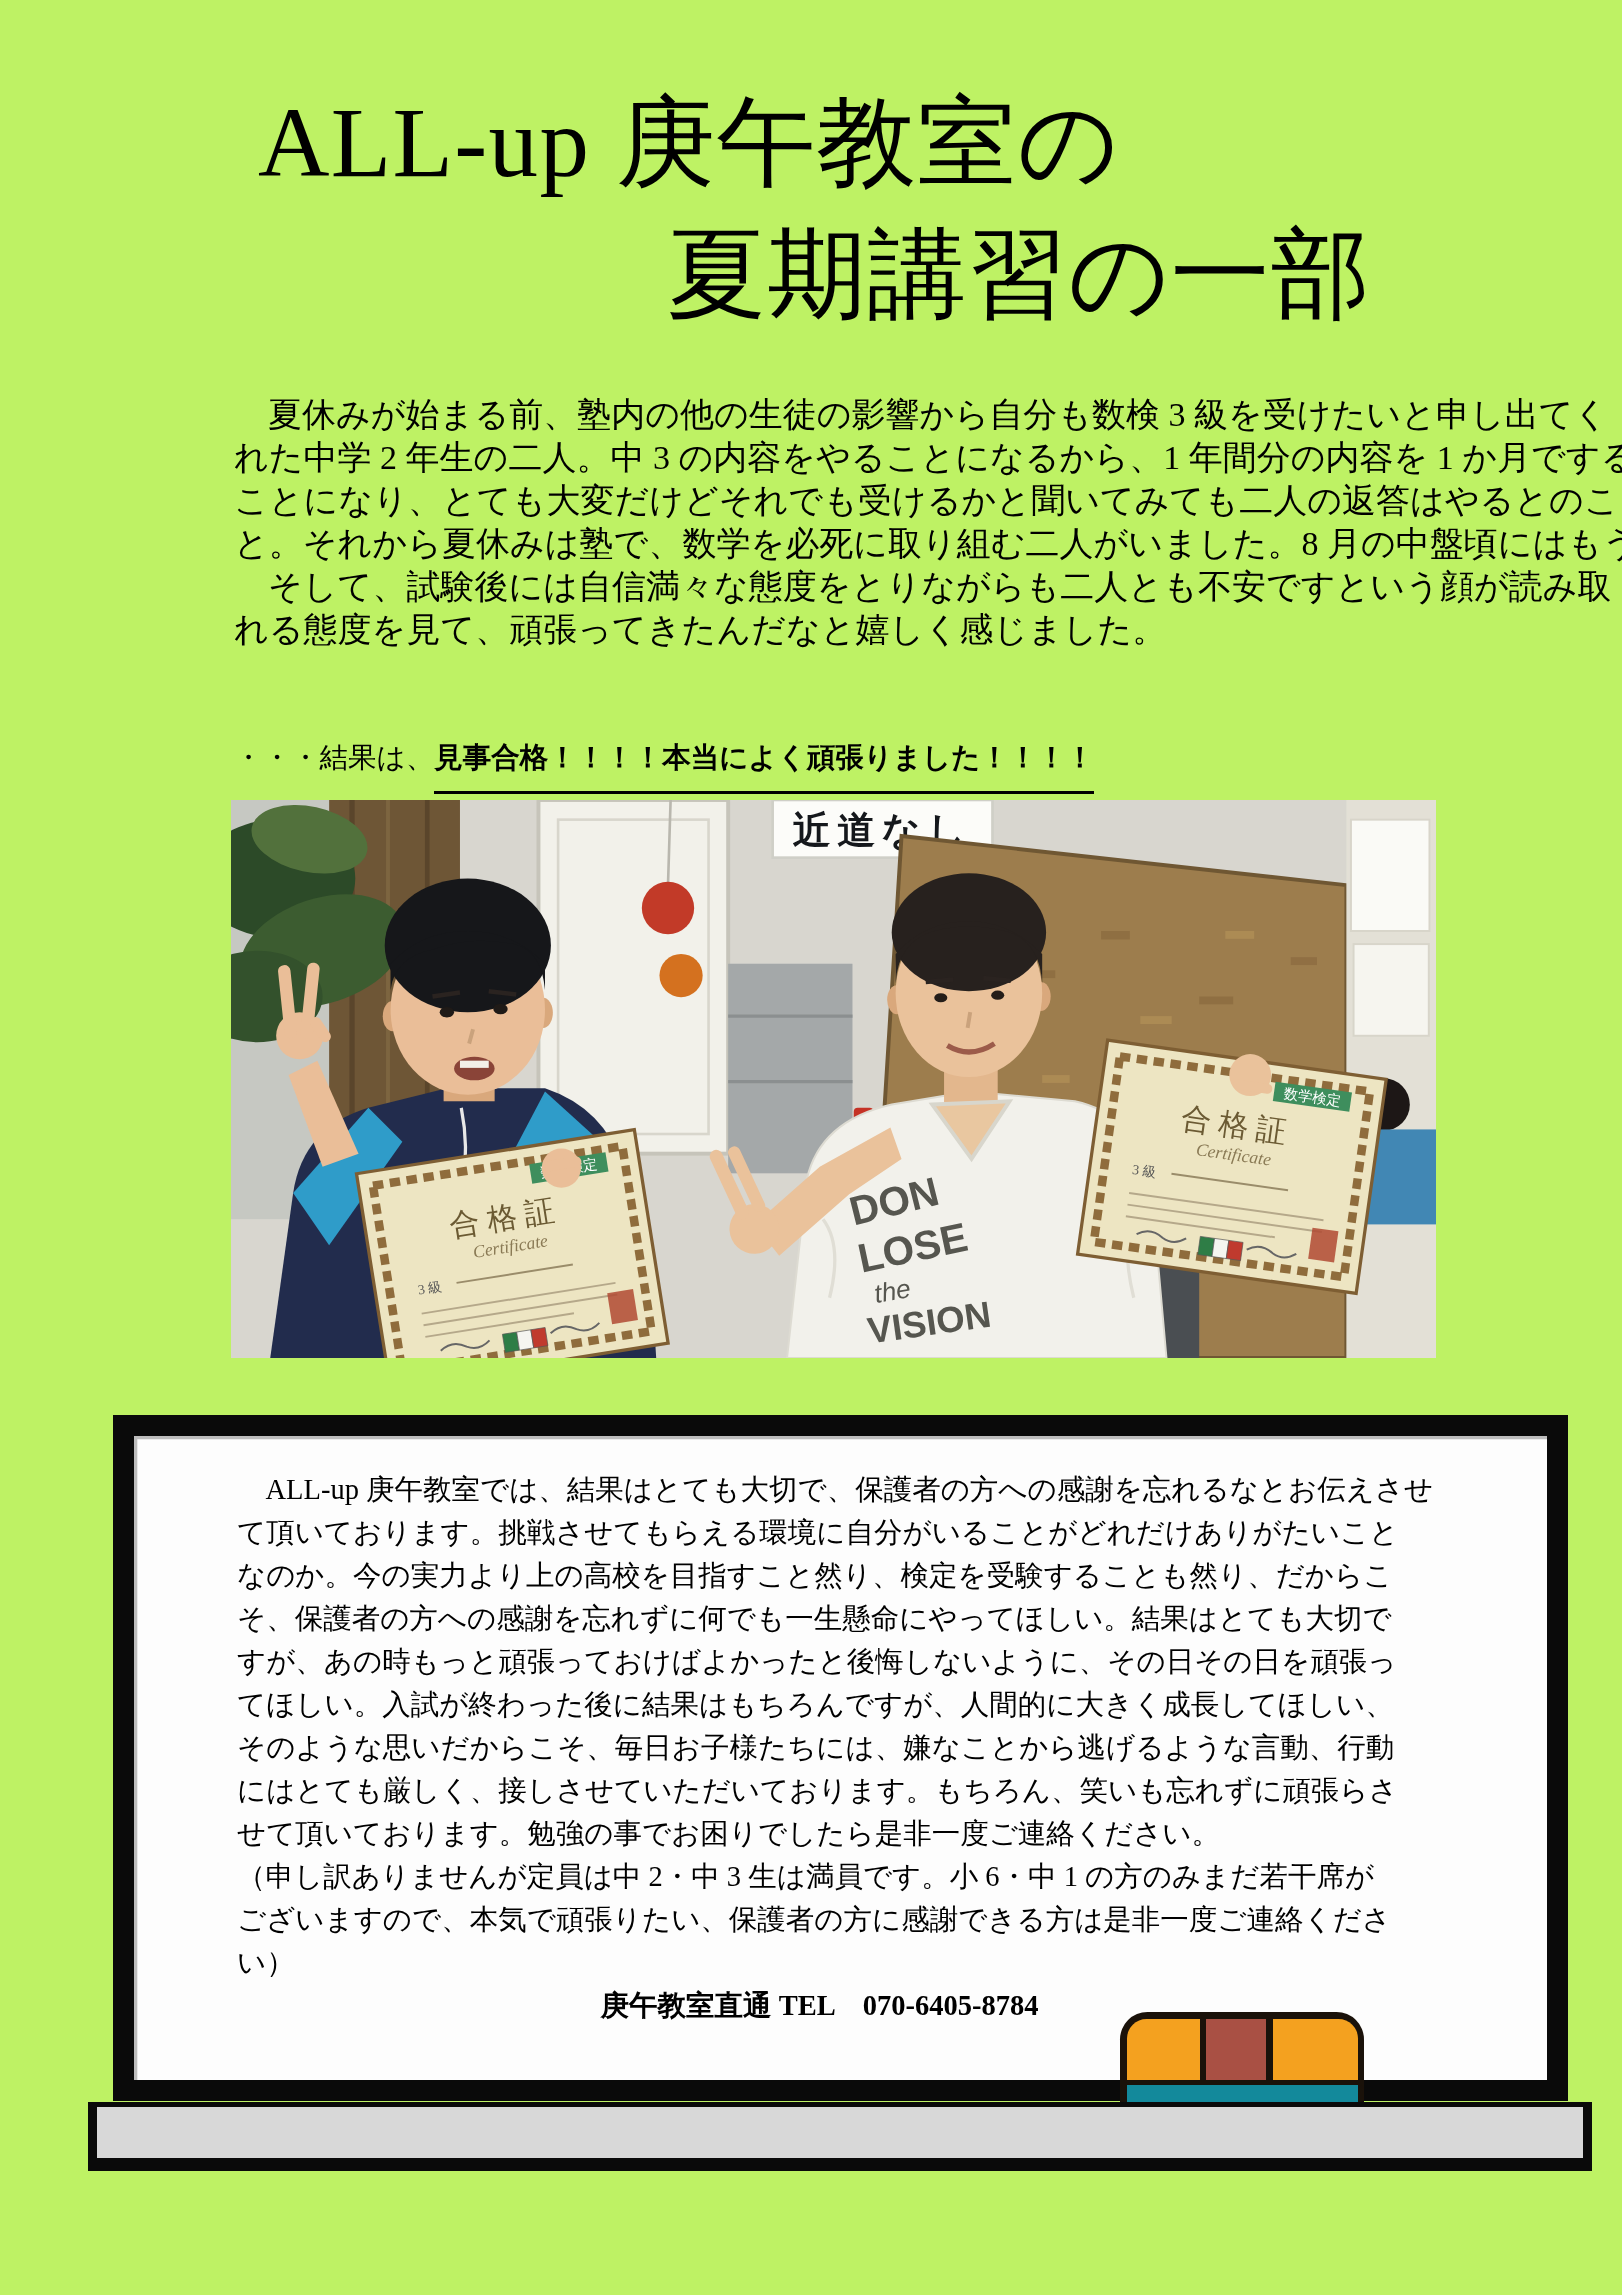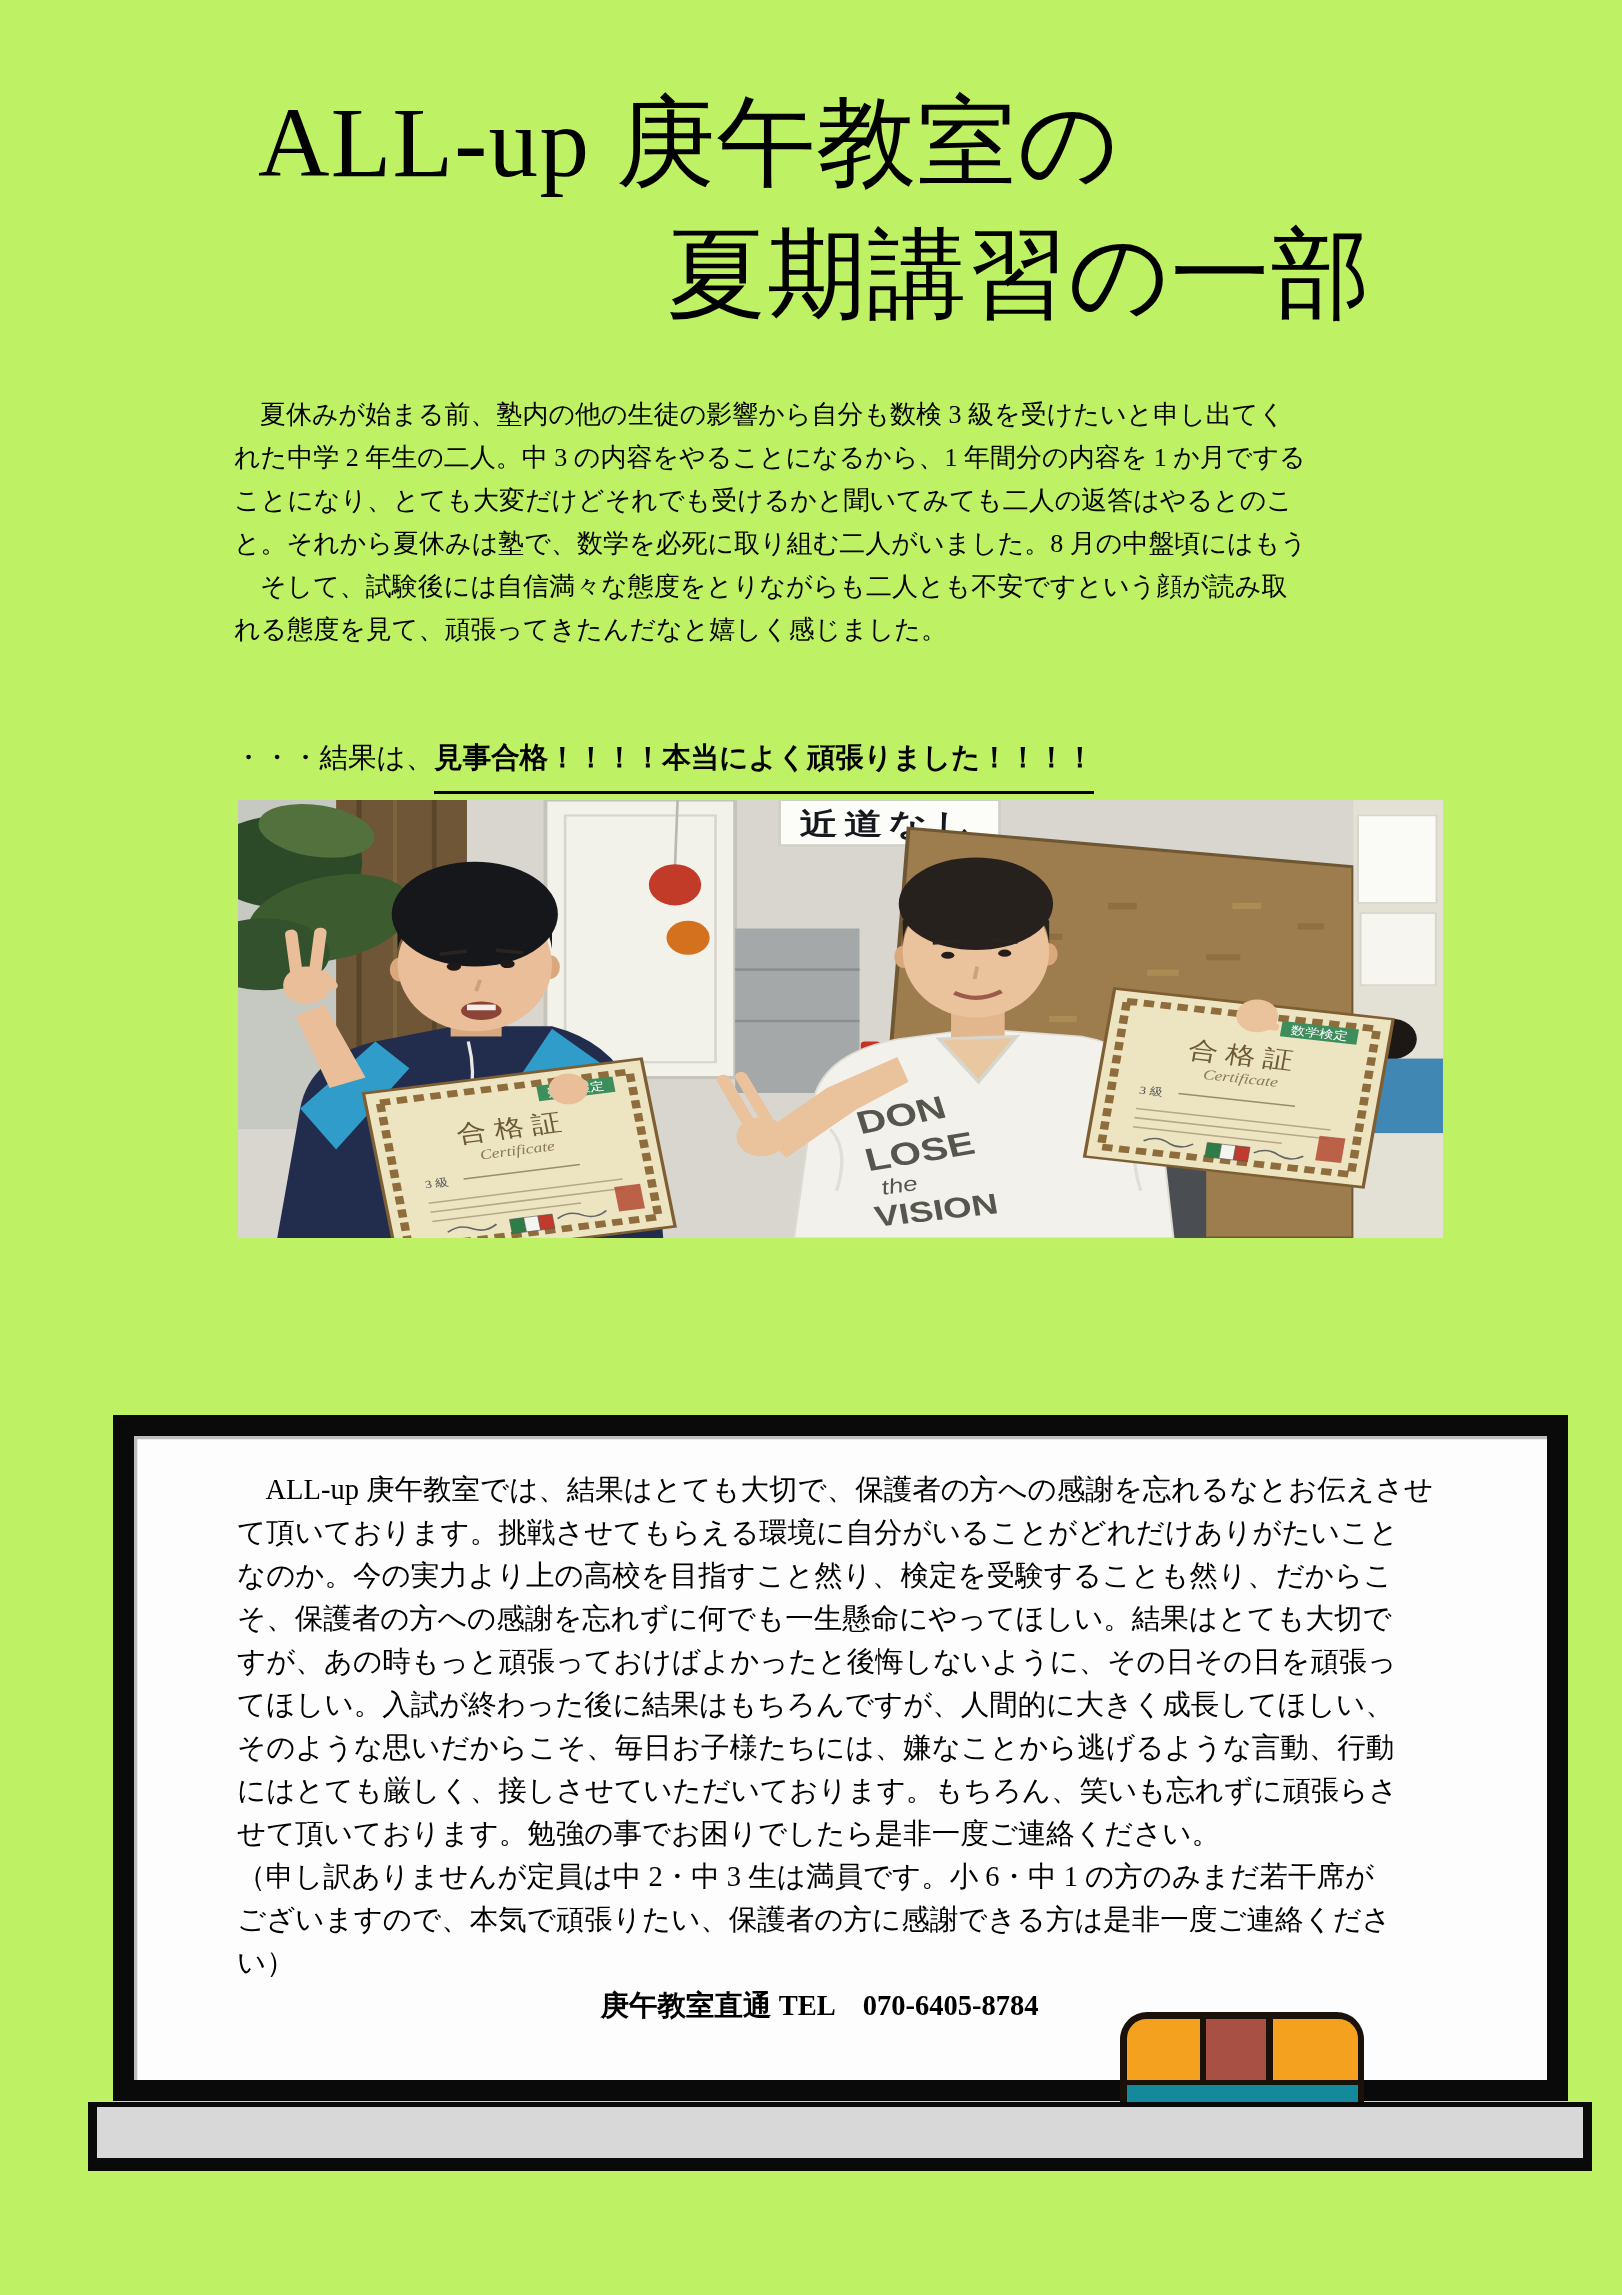--- a/index.html
+++ b/index.html
@@ -9,27 +9,27 @@
     background:#bef264;
     font-family:"Liberation Serif","DejaVu Serif",serif;
     color:#000;
     overflow:hidden;
   }
   
   .title-line{position:absolute;font-size:99px;line-height:1.2;white-space:pre;letter-spacing:1.3px;}
   .title-line.l1{left:258px;top:84px;}
   .title-line.l2{left:667px;top:216px;}
   
-  .bodytext{position:absolute;left:234px;width:1171px;font-size:26px;}
+  .bodytext{position:absolute;left:234px;width:1171px;font-size:34px;}
   .tline{white-space:pre;line-height:43px;height:43px;}
   #intro{top:393px;}
   #resultline{position:absolute;left:234px;top:736px;font-size:28.5px;line-height:43px;white-space:pre;}
   #resultline .hl{font-weight:bold;border-bottom:3.3px solid #000;padding-bottom:18px;}
   
-  .photo{position:absolute;left:238px;top:800px;width:1205px;height:438px;background:#d8d6cf;}
+  .photo{position:absolute;left:231px;top:800px;width:1205px;height:558px;background:#d8d6cf;}
   .photo svg{display:block;width:100%;height:100%;}
   
   .board{
     position:absolute;left:113px;top:1415px;width:1455px;height:686px;
     box-sizing:border-box;border:21.6px solid #0a0a0a;background:#fdfdfd;
     box-shadow:inset 3.3px 3.3px 0 0 #bdbdbd;
   }
   .boardtext{position:absolute;left:237px;top:1468px;width:1165px;font-size:28.5px;}
   .boardtext .tline{line-height:43px;height:43px;}
   .contact{font-weight:bold;text-align:center;white-space:pre;line-height:43px;height:43px;}

